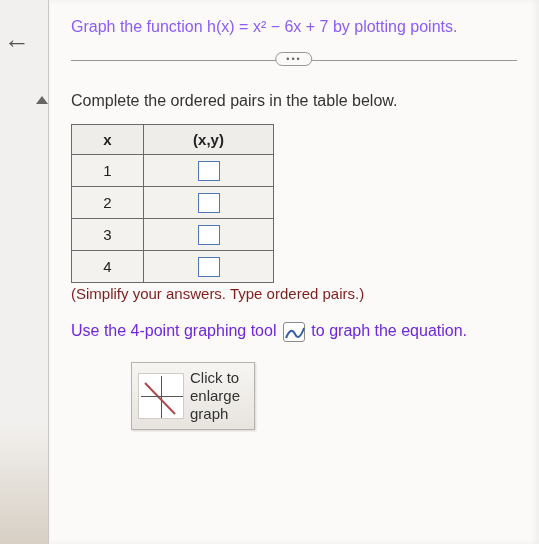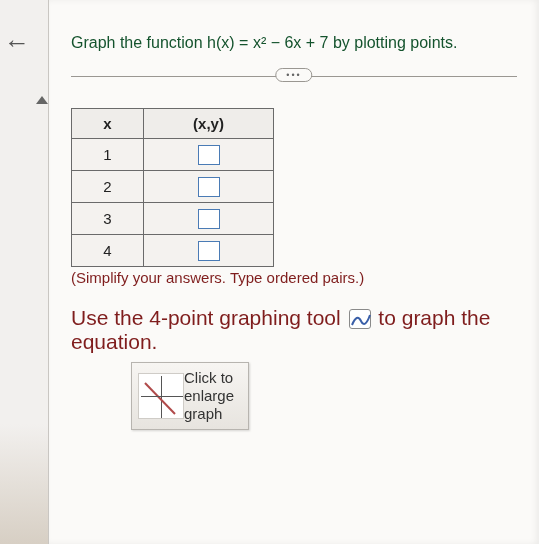--- a/index.html
+++ b/index.html
@@ -34,23 +34,22 @@
     top: 0;
     right: 0;
     bottom: 0;
     background: #fbfaf8;
     border-left: 1px solid #c9c6c2;
     padding: 18px 22px 18px 22px;
     box-shadow: -3px 0 6px rgba(0,0,0,0.06) inset;
   }
   .instruction {
     font-size: 16px;
-    color: #14532d;
+    color: #8b5cf6;
     margin-bottom: 14px;
-    margin-top: 16px;
   }
   .divider-row {
     position: relative;
     height: 20px;
     margin-bottom: 22px;
   }
   .divider-line {
     position: absolute;
     left: 0; right: 0; top: 10px;
     height: 1px;
@@ -101,42 +100,42 @@
     border: 1px solid #4a7bb5;
     background: #fff;
     vertical-align: middle;
   }
   .note {
     font-size: 15px;
     color: #7f1d1d;
     margin-bottom: 20px;
   }
   .toolrow {
-    font-size: 21px;
-    color: #7f1d1d;
-    margin-bottom: 8px;
+    font-size: 16px;
+    color: #6d28d9;
+    margin-bottom: 20px;
   }
   .tool-icon {
     display: inline-block;
     width: 22px; height: 20px;
     border: 1px solid #8a8a8a;
     border-radius: 3px;
     background: #fff;
     vertical-align: middle;
     position: relative;
     margin: 0 2px;
   }
   .tool-icon svg { position:absolute; left:1px; top:1px; }
   .graph-btn {
     display: inline-flex;
     align-items: center;
     border: 1px solid #b7b4af;
     background: linear-gradient(#f7f5f2,#e7e4df);
     padding: 6px 14px 6px 6px;
-    gap: 0;
+    gap: 6px;
     cursor: pointer;
     box-shadow: 1px 1px 2px rgba(0,0,0,0.15);
     margin-left: 60px;
   }
   .graph-thumb {
     width: 46px; height: 46px;
     background:#fff;
     border:1px solid #cfccc7;
     position:relative;
   }
@@ -170,20 +169,21 @@
 
 <div class="panel">
 
   <div class="instruction">Graph the function h(x) = x² − 6x + 7 by plotting points.</div>
 
   <div class="divider-row">
     <div class="divider-line"></div>
     <div class="divider-pill">•••</div>
   </div>
 
+  <div class="subinstruction">Complete the ordered pairs in the table below.</div>
 
   <table class="pts">
     <tbody>
         <tr>
       <th class="xcol">x</th>
       <th class="ycol">(x,y)</th>
     </tr>
     <tr>
       <td>1</td>
       <td><span class="answer-box"></span></td>

